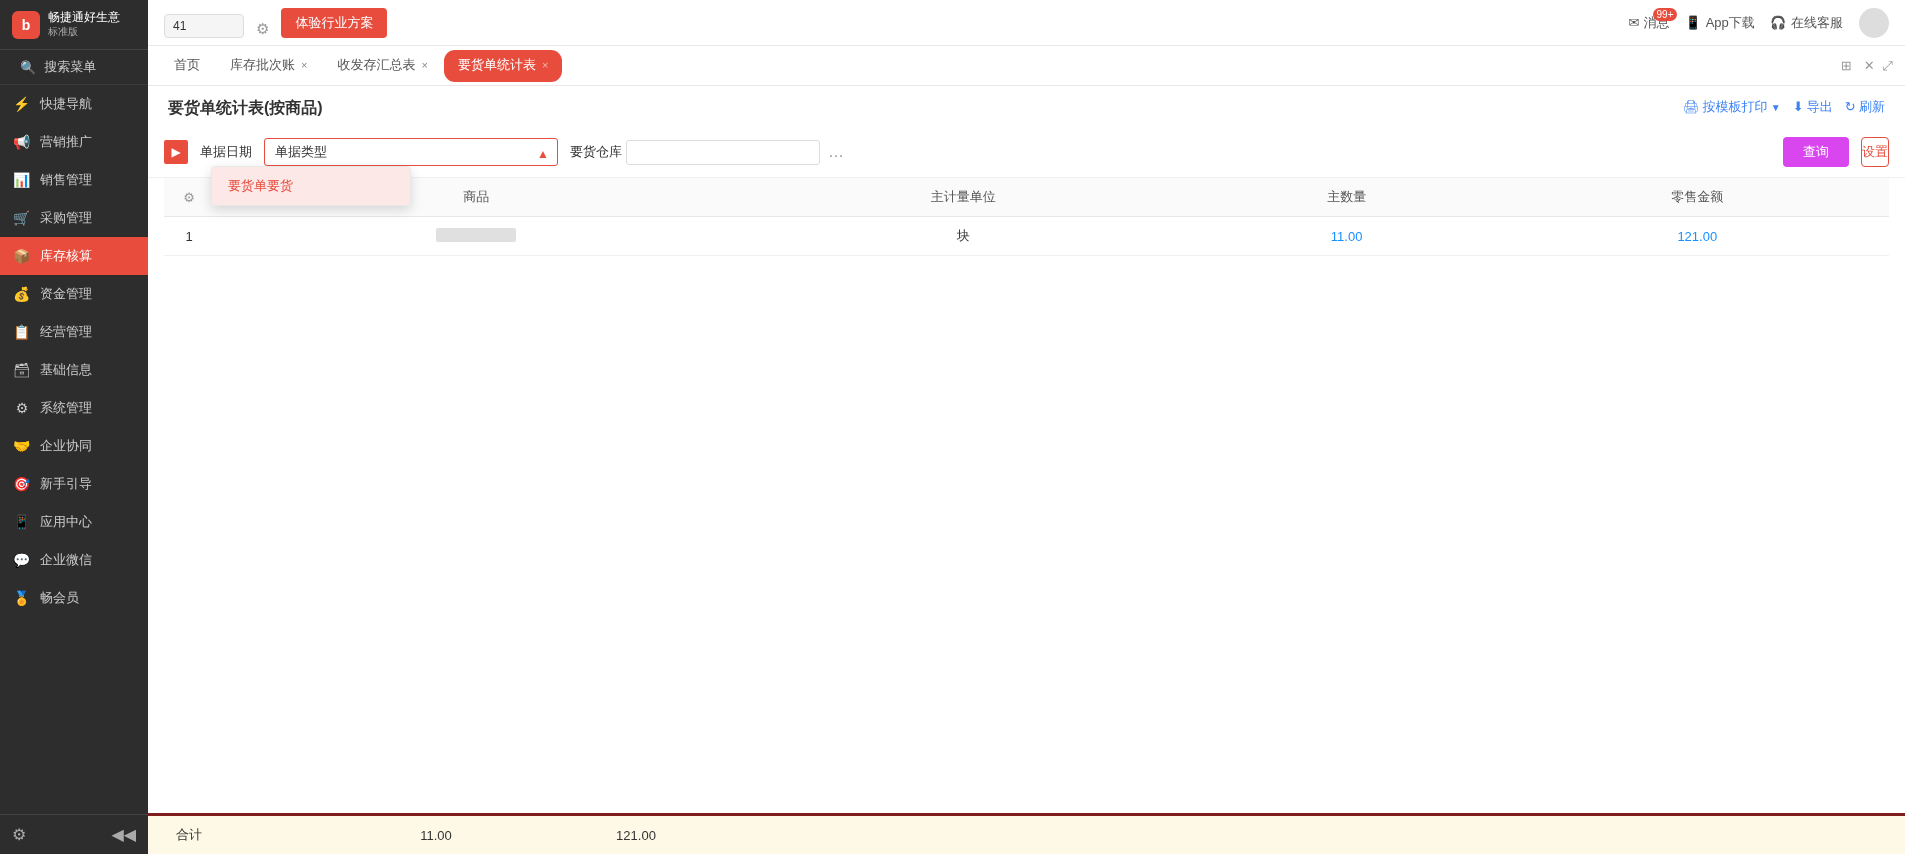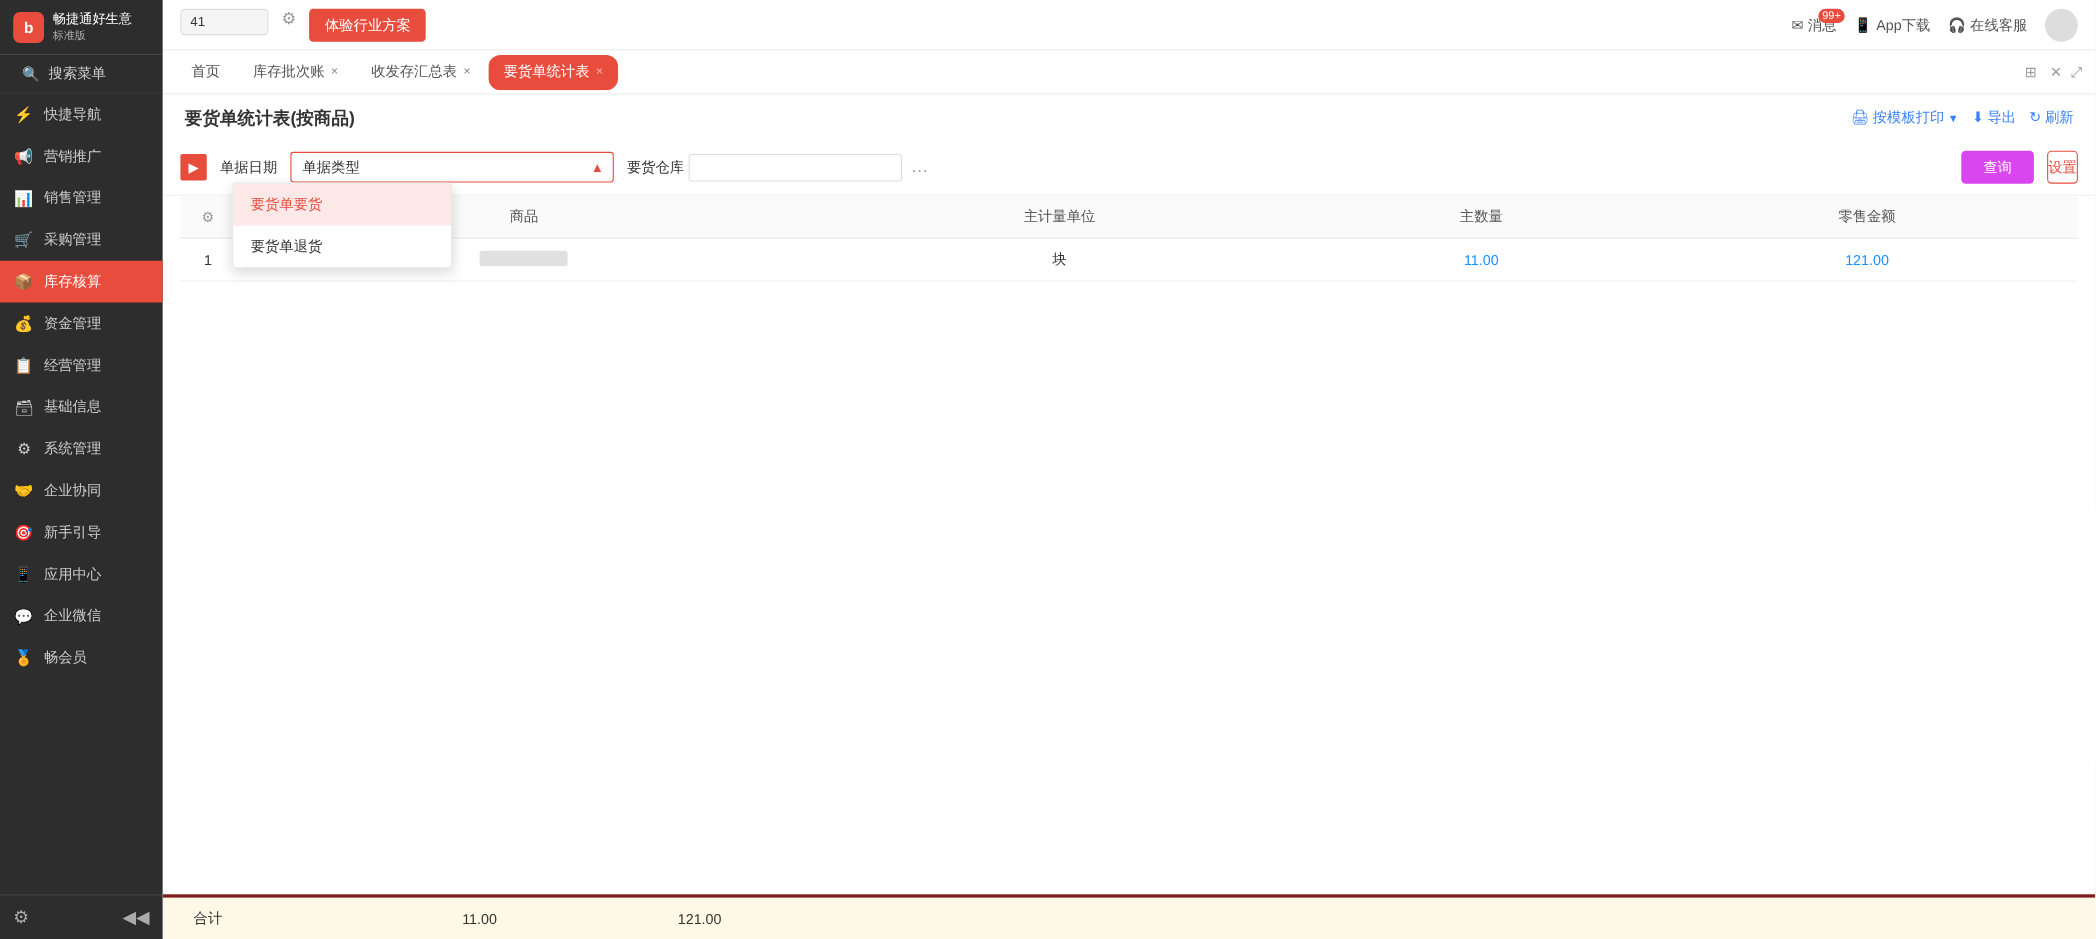--- a/index.html
+++ b/index.html
@@ -89,21 +89,21 @@
     .top-header {
       height: 46px;
       background: #fff;
       display: flex;
       align-items: center;
       padding: 0 16px;
       border-bottom: 1px solid #e8e8e8;
       justify-content: space-between;
       flex-shrink: 0;
     }
-    .top-header-left { display: flex; align-items: flex-start; gap: 12px; }
+    .top-header-left { display: flex; align-items: flex-end; gap: 12px; }
     .breadcrumb-input {
       background: #f5f5f5;
       border: 1px solid #ddd;
       border-radius: 4px;
       padding: 4px 8px;
       font-size: 12px;
       width: 80px;
       color: #333;
     }
     .btn-industry {
@@ -237,21 +237,21 @@
       color: white;
       font-size: 10px;
       padding: 1px 5px;
       border-radius: 8px;
     }
     .date-range { font-size: 12px; color: #888; margin-left: 4px; }
 
     .filter-section { display: flex; align-items: center; gap: 8px; }
     .filter-input-group {
       display: flex;
-      align-items: center;
+      align-items: flex-end;
       border: 1px solid #e84c3d;
       border-radius: 3px;
       overflow: visible;
       position: relative;
     }
     .filter-input-label { padding: 4px 10px; font-size: 13px; color: #333; white-space: nowrap; }
     .filter-input {
       border: none;
       outline: none;
       padding: 4px 8px;
@@ -527,21 +527,20 @@
 
       <div class="filter-section" style="position:relative;">
         <div class="filter-input-group">
           <span class="filter-input-label">单据类型</span>
           <input class="filter-input" type="text" style="">
           <span class="filter-input-chevron">▲</span>
         </div>
 
         <div class="dropdown-overlay">
           <div class="dropdown-item selected">要货单要货</div>
-          <div class="dropdown-item">要货单退货</div>
         </div>
       </div>
 
       <div class="filter-warehouse">
         <span class="filter-warehouse-label">要货仓库</span>
         <input class="filter-warehouse-input" type="text" style="">
         <span class="filter-more-btn">…</span>
       </div>
 
       <button class="btn-query">查询</button>

